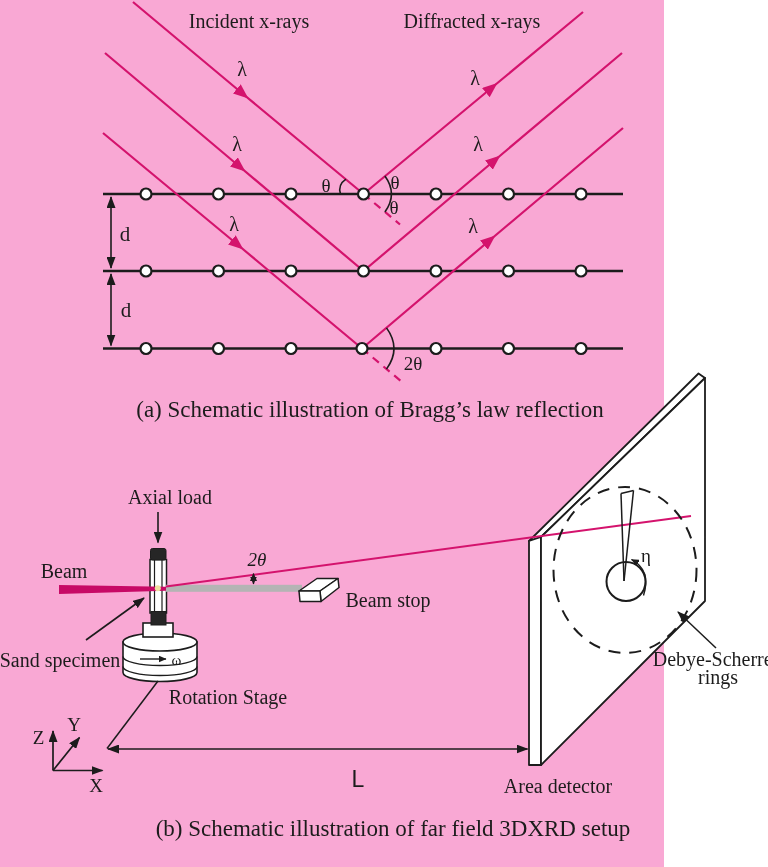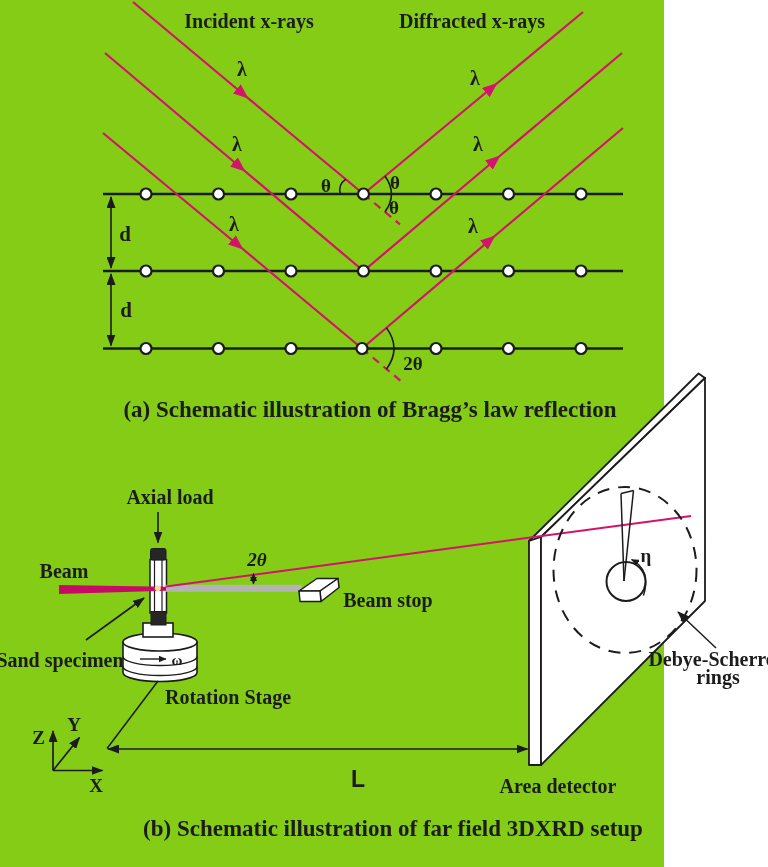--- a/index.html
+++ b/index.html
@@ -1,19 +1,18 @@
 <!DOCTYPE html>
 <html><head>
 <meta charset="utf-8">
 <style>
   html,body{margin:0;padding:0;background:#ffffff;}
   .fig-wrap{
-    position:relative;width:664px;height:867px;background:#84cc16;
+    position:relative;width:664px;height:867px;background:#f9a8d4;
     font-family:"Liberation Serif", serif;
-    font-weight:bold;
   }
   svg{display:block;}
   text{fill:#1c1c1c;}
   .t-label{font-size:20px;}
   .t-greek{font-size:20px;}
   .t-theta{font-size:19px;}
   .t-caption{font-size:23px;}
   .t-d{font-size:21px;}
   .t-omega{font-size:15px;}
   .t-axis{font-size:19px;}

